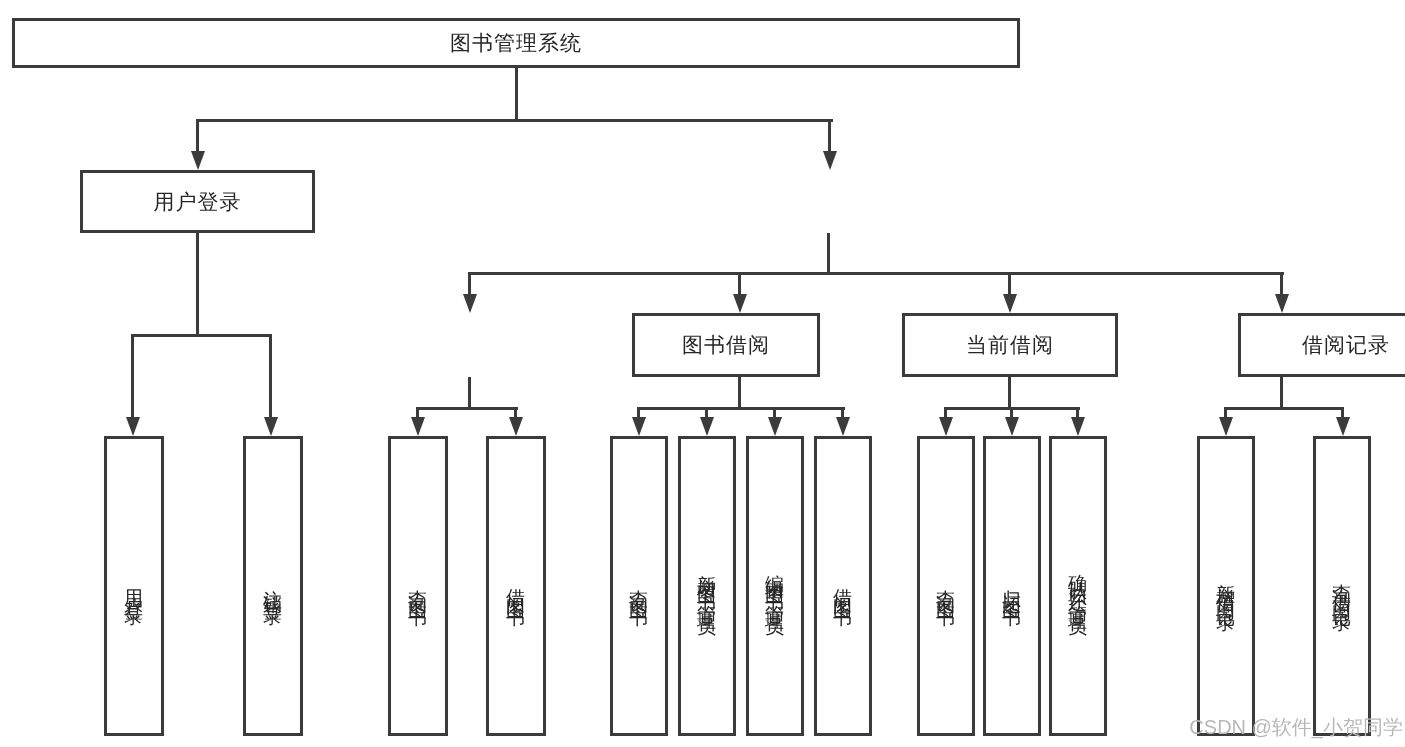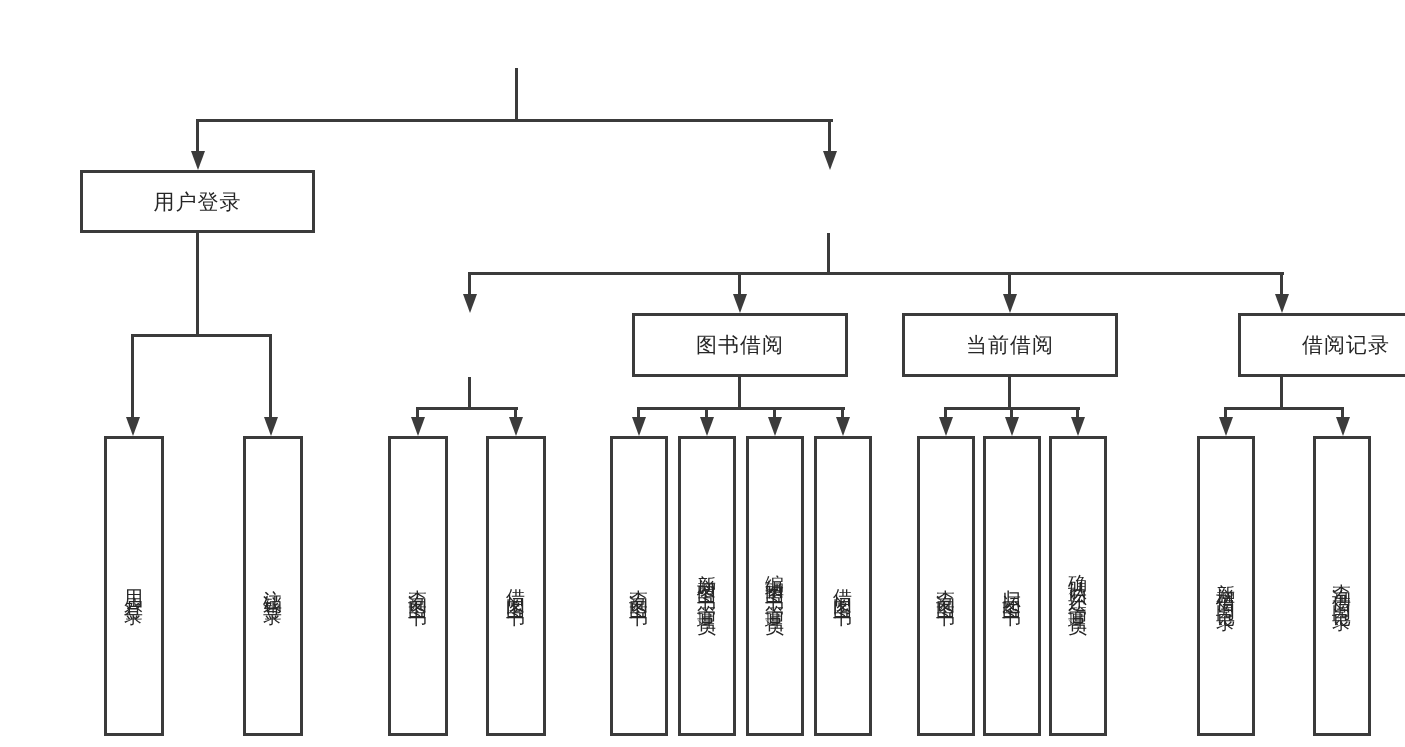--- a/index.html
+++ b/index.html
@@ -30,20 +30,23 @@
   .watermark {
     position:absolute; z-index:5; color:var(--watermark,#b8b8b8);
     font-size:20px; white-space:nowrap;
   }
 </style>
 </head>
 <body>
 
 <div class="canvas">
 
+  <div class="box" style="left:12px; top:18px; width:1008px; height:50px;">
+    <span>图书管理系统</span>
+  </div>
 
   <div class="vline" style="left:515px; top:68px; width:3px; height:53px;"></div>
   <div class="hline" style="left:196px; top:119px; width:637px; height:3px;"></div>
   <div class="vline" style="left:196px; top:119px; width:3px; height:34px;"></div>
   <div class="ah" style="left:191px; top:151px;"></div>
   <div class="vline" style="left:828px; top:119px; width:3px; height:34px;"></div>
   <div class="ah" style="left:823px; top:151px;"></div>
 
   <div class="box" style="left:80px; top:170px; width:235px; height:63px;">
     <span>用户登录</span>
@@ -67,21 +70,21 @@
   <div class="hline" style="left:468px; top:272px; width:816px; height:3px;"></div>
   <div class="vline" style="left:468px; top:272px; width:3px; height:24px;"></div>
   <div class="ah" style="left:463px; top:294px;"></div>
   <div class="vline" style="left:738px; top:272px; width:3px; height:24px;"></div>
   <div class="ah" style="left:733px; top:294px;"></div>
   <div class="vline" style="left:1008px; top:272px; width:3px; height:24px;"></div>
   <div class="ah" style="left:1003px; top:294px;"></div>
   <div class="vline" style="left:1280px; top:272px; width:3px; height:24px;"></div>
   <div class="ah" style="left:1275px; top:294px;"></div>
 
-  <div class="box" style="left:632px; top:313px; width:216px; height:64px;">
+  <div class="box" style="left:632px; top:313px; width:188px; height:64px;">
     <span>图书借阅</span>
   </div>
   <div class="box" style="left:902px; top:313px; width:216px; height:64px;">
     <span>当前借阅</span>
   </div>
   <div class="box" style="left:1238px; top:313px; width:216px; height:64px;font-family:Liberation Mono, monospace;">
     <span>借阅记录</span>
   </div>
 
   <div class="vline" style="left:468px; top:377px; width:3px; height:33px;"></div>
@@ -148,14 +151,15 @@
   <div class="vline" style="left:1341px; top:407px; width:3px; height:13px;"></div>
   <div class="ah" style="left:1336px; top:417px;"></div>
 
   <div class="box vbox" style="left:1197px; top:436px; width:58px; height:300px;">
     <span class="vtext">新增借阅记录</span>
   </div>
   <div class="box vbox" style="left:1313px; top:436px; width:58px; height:300px;">
     <span class="vtext">查询借阅记录</span>
   </div>
 
+  <div class="watermark" style="left:1158px; top:714px; width:245px; text-align:right;">CSDN @软件_小贺同学</div>
 
 </div>
 
 </body></html>

